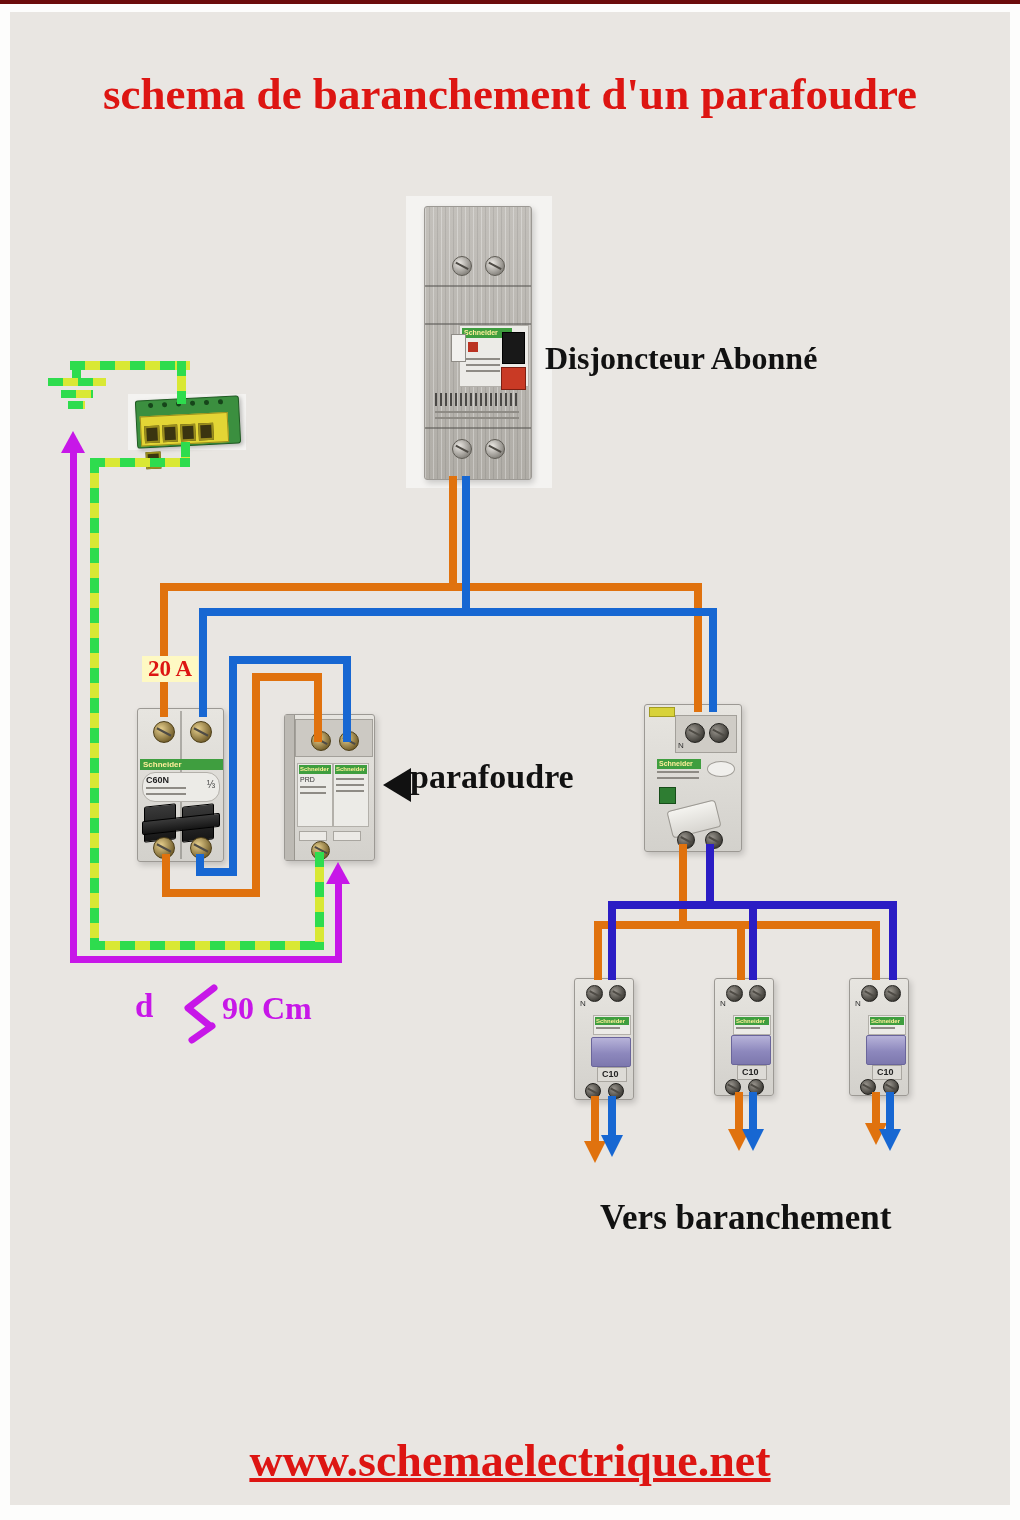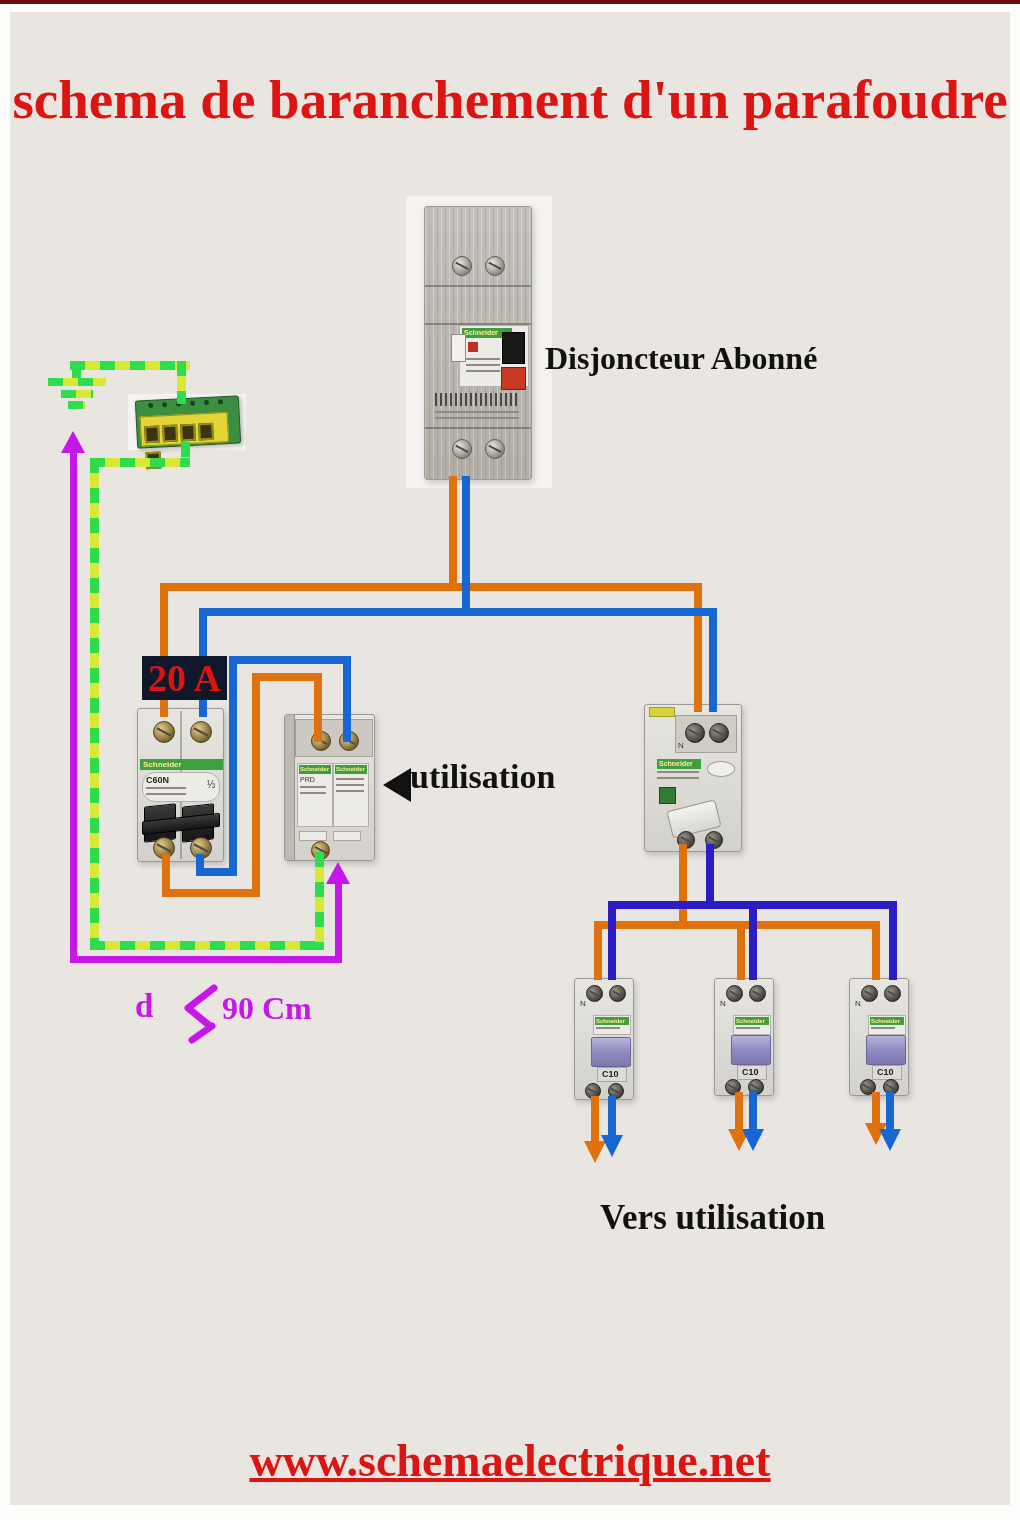--- a/index.html
+++ b/index.html
@@ -41,21 +41,21 @@
     repeating-linear-gradient(90deg,rgba(255,255,255,.30) 0 1px,rgba(0,0,0,0) 1px 4px,rgba(0,0,0,.08) 4px 5px,rgba(0,0,0,0) 5px 8px),
     linear-gradient(180deg,#c3c0bb,#b0ada7);}
   .seam{position:absolute;left:0;width:100%;height:2px;background:rgba(90,88,84,.55);}
   .brandstrip{position:absolute;background:#3f9e3f;color:#ffef9a;font-family:"Liberation Sans",sans-serif;
     font-weight:bold;overflow:hidden;white-space:nowrap;}
   .microlines{position:absolute;background:repeating-linear-gradient(180deg,#8e8b85 0 2px,rgba(0,0,0,0) 2px 6px);}
   .label-panel{position:absolute;background:#ecebe7;border:1px solid #b3b0aa;}
   .toggle-dark{position:absolute;background:linear-gradient(180deg,#3a3a3a,#161616);border-radius:2px;border:1px solid #000;}
   .toggle-lav{position:absolute;background:linear-gradient(180deg,#b7b3d9,#8d88bd 55%,#7d78ae);border:1px solid #6a659b;border-radius:2px;}
   
-  .t-title{color:#dd1512;font-weight:bold;font-size:55px;letter-spacing:0px;white-space:nowrap;}
+  .t-title{color:#dd1512;font-weight:bold;font-size:45px;letter-spacing:0px;white-space:nowrap;}
   .t-black{color:#111;font-weight:bold;}
   .t-red{color:#dd1512;font-weight:bold;}
   .t-mg{color:#c717e8;font-weight:bold;}
   .t-web{color:#dd1512;font-weight:bold;font-size:46px;text-decoration:underline;text-decoration-thickness:4px;white-space:nowrap;}
   .micro{font-family:"Liberation Sans",sans-serif;color:#333;overflow:hidden;white-space:nowrap;}
   .cell{display:inline-block;width:11px;height:13px;background:#3a3410;border:2px solid #9a8d1d;margin-left:3px;vertical-align:top;}
 </style>
 </head>
 <body>
 
@@ -255,31 +255,31 @@
 
 <div class="wire o" style="left:872px;top:1092px;width:8px;height:32px;"></div>
 <div class="ah ah-down-o" style="left:865px;top:1123px;"></div>
 <div class="wire bl" style="left:886px;top:1092px;width:8px;height:38px;"></div>
 <div class="ah ah-down-b" style="left:879px;top:1129px;"></div>
 
 <div class="abs t-title" style="left:0;top:68px;width:1020px;text-align:center;">schema de baranchement d'un parafoudre</div>
 
 <div class="abs t-black" style="left:545px;top:340px;font-size:32px;white-space:nowrap;">Disjoncteur Abonné</div>
 
-<div class="abs t-red" style="left:142px;top:656px;font-size:38px;background:#0f172a;padding:0 6px;white-space:nowrap;">20 A</div>
+<div class="abs t-red" style="left:142px;top:656px;font-size:23px;background:#fef9c3;padding:0 6px;white-space:nowrap;">20 A</div>
 
 <div class="abs" style="left:383px;top:764px;">
   <div class="ah ah-left-k" style="left:0;top:4px;"></div>
-  <div class="abs t-black" style="left:27px;top:-6px;font-size:34px;white-space:nowrap;">utilisation</div>
+  <div class="abs t-black" style="left:27px;top:-6px;font-size:34px;white-space:nowrap;">parafoudre</div>
 </div>
 
 <div class="abs" style="left:130px;top:980px;width:240px;height:70px;">
   <span class="abs t-mg" style="left:5px;top:8px;font-size:33px;">d</span>
   <svg class="abs" style="left:46px;top:0px;" width="48" height="68" viewBox="0 0 48 68">
     <polyline points="38,8 12,28 34,46" fill="none" stroke="#c717e8" stroke-width="7" stroke-linecap="round" stroke-linejoin="round"></polyline>
     <line x1="16" y1="60" x2="36" y2="46" stroke="#c717e8" stroke-width="7" stroke-linecap="round"></line>
   </svg>
   <span class="abs t-mg" style="left:92px;top:10px;font-size:32px;white-space:nowrap;">90 Cm</span>
 </div>
 
-<div class="abs t-black" style="left:600px;top:1198px;font-size:35px;white-space:nowrap;">Vers utilisation</div>
+<div class="abs t-black" style="left:600px;top:1198px;font-size:35px;white-space:nowrap;">Vers baranchement</div>
 
 <div class="abs t-web" style="left:0;top:1434px;width:1020px;text-align:center;">www.schemaelectrique.net</div>
 
 </body></html>

